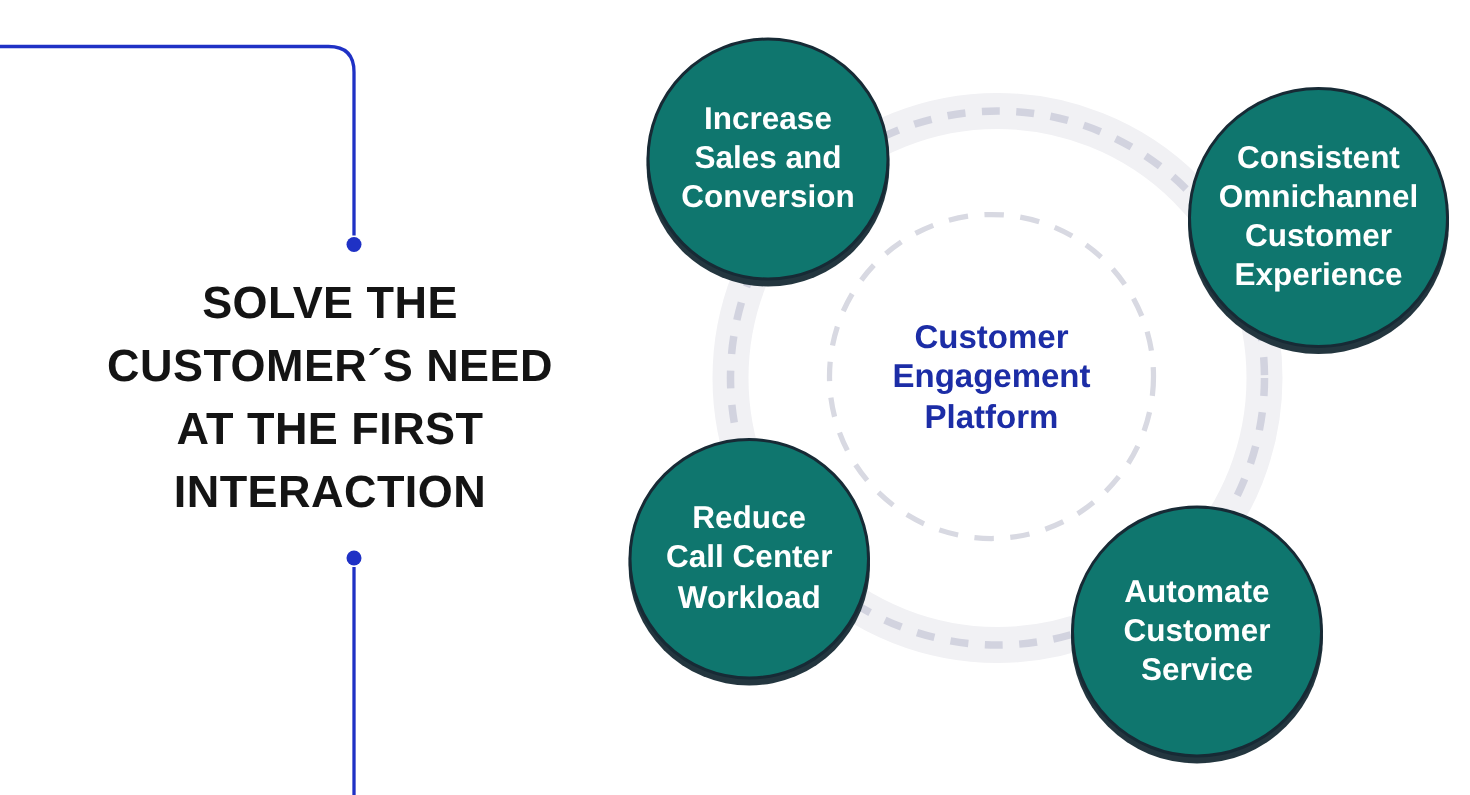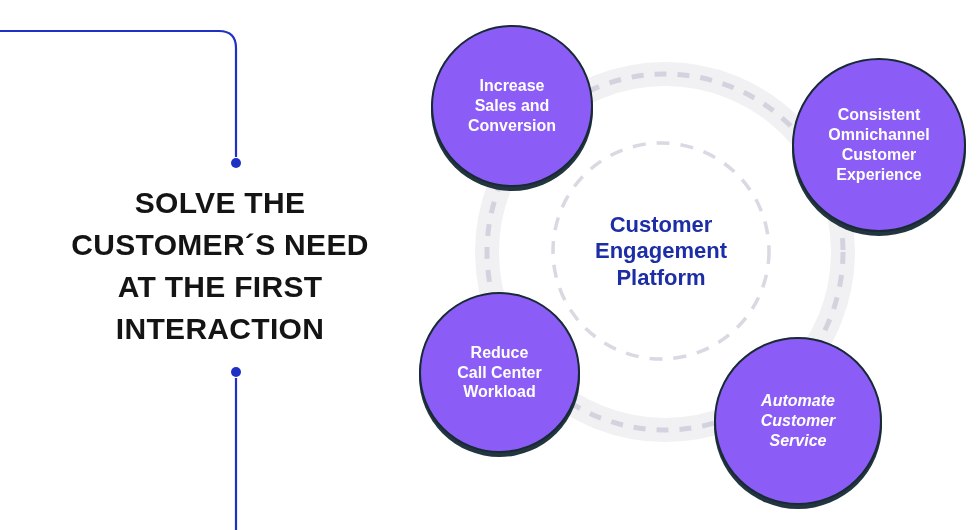--- a/index.html
+++ b/index.html
@@ -8,31 +8,31 @@
     font-family:"Liberation Sans",sans-serif;
   }
   .decor{position:absolute;left:0;top:0;width:980px;height:530px;}
   .headline{
     position:absolute;left:10px;top:182px;width:420px;
     text-align:center;font-size:30px;font-weight:800;line-height:42px;
     letter-spacing:0.3px;color:#141414;white-space:pre-line;
   }
   .node{
     position:absolute;border-radius:50%;
-    background:#8b5cf6;color:#ffffff;
+    background:#0f766e;color:#ffffff;
     border:2px solid #172a35;
     box-shadow:0 4px 0 0 #23363f;
     display:flex;align-items:center;justify-content:center;
-    text-align:center;font-weight:700;font-size:16px;line-height:1.24;
+    text-align:center;font-weight:700;font-size:21px;line-height:1.24;
     white-space:pre-line;
   }
   .node-tl{left:431px;top:25px;width:158px;height:158px;}
   .node-tr{left:792px;top:58px;width:170px;height:170px;}
   .node-bl{left:419px;top:292px;width:157px;height:157px;}
-  .node-br{left:714px;top:337px;width:164px;height:164px;font-style:italic;}
+  .node-br{left:714px;top:337px;width:164px;height:164px;}
   .center-label{
     position:absolute;left:561px;top:212px;width:200px;
     text-align:center;font-size:22px;font-weight:800;line-height:1.2;
     color:#1c2da6;white-space:pre-line;
   }
 </style>
 </head>
 <body>
 
 <div class="canvas">

